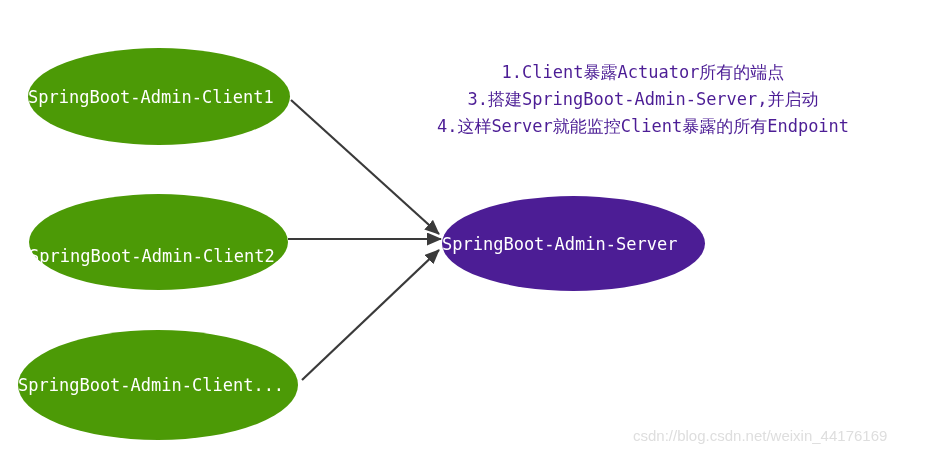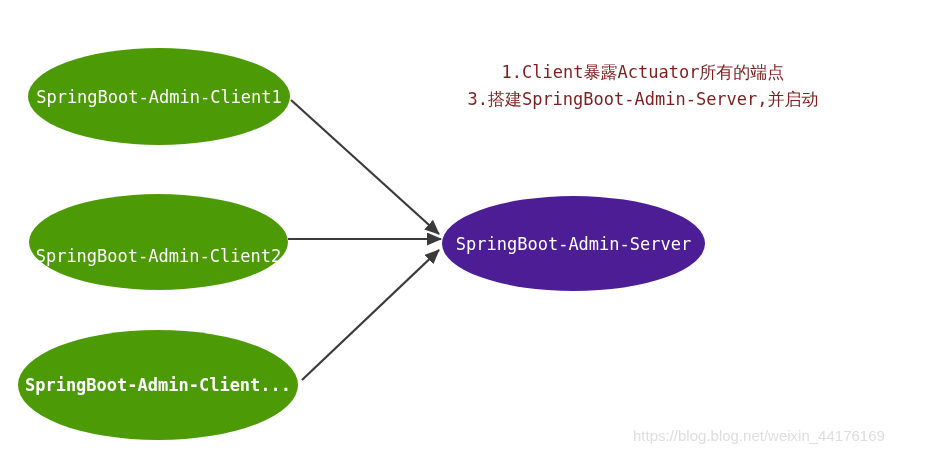--- a/index.html
+++ b/index.html
@@ -21,21 +21,20 @@
     top: 0;
     width: 925px;
     height: 454px;
     pointer-events: none;
   }
   .node {
     position: absolute;
     border-radius: 50%;
     display: flex;
     align-items: center;
-    justify-content: center;
   }
   .node .node-label {
     font-size: 17px;
     letter-spacing: 0px;
     white-space: nowrap;
     text-align: center;
   }
   .node-client1 { left: 28px;  top: 48px;  width: 262px; height: 97px;  }
   .node-client2 { left: 29px;  top: 194px; width: 259px; height: 96px;  }
   .node-client3 { left: 18px;  top: 330px; width: 280px; height: 110px; }
@@ -77,27 +76,28 @@
 
   <div class="node node-client1" style="background: rgb(76, 154, 6);">
     <span class="node-label" style="color: rgb(255, 255, 255);">SpringBoot-Admin-Client1</span>
   </div>
 
   <div class="node node-client2" style="background: rgb(76, 154, 6);">
     <span class="node-label" style="color: rgb(255, 255, 255); margin-top: 28px;">SpringBoot-Admin-Client2</span>
   </div>
 
   <div class="node node-client3" style="background: rgb(76, 154, 6);">
-    <span class="node-label" style="color: rgb(255, 255, 255); font-weight: bold;">SpringBoot-Admin-Client...</span>
+    <span class="node-label" style="color: rgb(255, 255, 255);">SpringBoot-Admin-Client...</span>
   </div>
 
   <div class="node node-server" style="background: #4c1d95;">
     <span class="node-label" style="color: rgb(255, 255, 255);">SpringBoot-Admin-Server</span>
   </div>
 
-  <div class="notes" style="color: #7f1d1d;">
+  <div class="notes" style="color: #4c1d95;">
     <div>1.Client暴露Actuator所有的端点</div>
     <div>3.搭建SpringBoot-Admin-Server,并启动</div>
+    <div>4.这样Server就能监控Client暴露的所有Endpoint</div>
   </div>
 
-  <div class="watermark" style="color: rgb(222, 222, 222);">https://blog.blog.net/weixin_44176169</div>
+  <div class="watermark" style="color: rgb(222, 222, 222);">csdn://blog.csdn.net/weixin_44176169</div>
 
 </div>
 
 </body></html>

